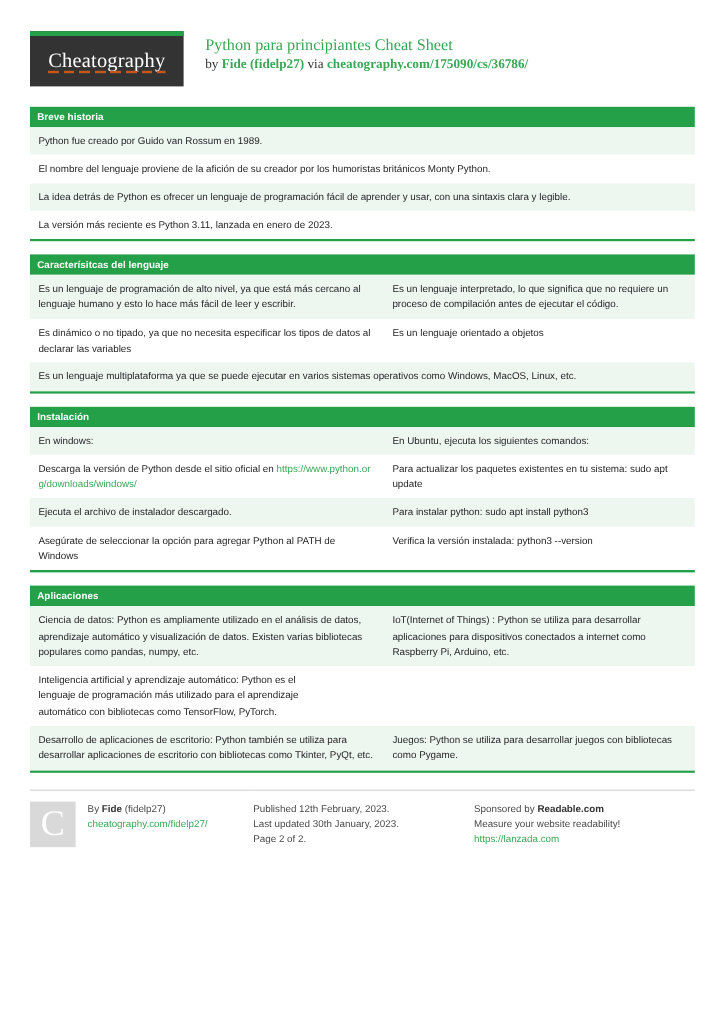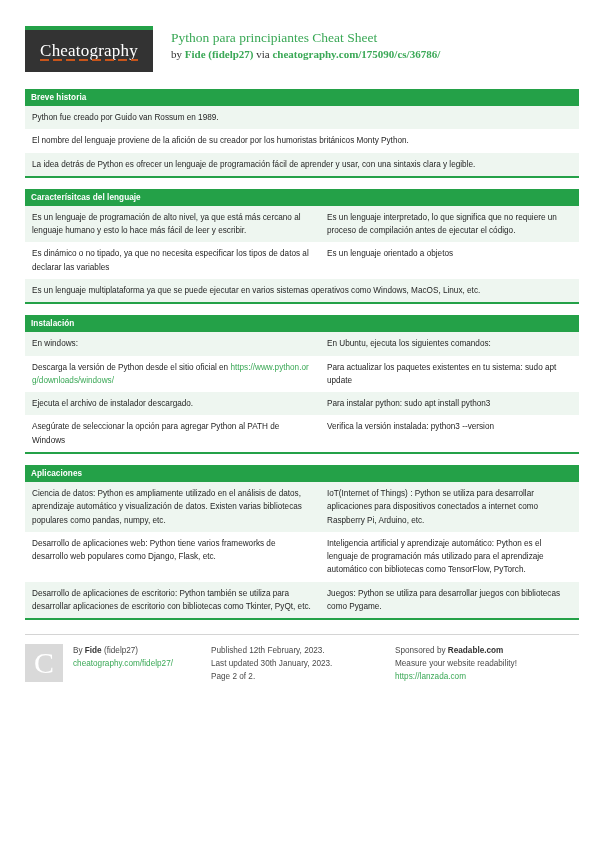--- a/index.html
+++ b/index.html
@@ -188,20 +188,23 @@
     <div class="rows">
       <div class="row alt">
         <div class="cell full">Python fue creado por Guido van Rossum en 1989.</div>
       </div>
       <div class="row">
         <div class="cell full">El nombre del lenguaje proviene de la afición de su creador por los humoristas británicos Monty Python.</div>
       </div>
       <div class="row alt">
         <div class="cell full">La idea detrás de Python es ofrecer un lenguaje de programación fácil de aprender y usar, con una sintaxis clara y legible.</div>
       </div>
+      <div class="row">
+        <div class="cell full">La versión más reciente es Python 3.11, lanzada en enero de 2023.</div>
+      </div>
     </div>
   </div>
 
   <div class="section">
     <div class="section-head">Caracterísitcas del lenguaje</div>
     <div class="rows">
       <div class="row alt">
         <div class="cell half-l">Es un lenguaje de programación de alto nivel, ya que está más cercano al lenguaje humano y esto lo hace más fácil de leer y escribir.</div>
         <div class="cell half-r">Es un lenguaje interpretado, lo que significa que no requiere un proceso de compilación antes de ejecutar el código.</div>
       </div>
@@ -238,21 +241,20 @@
   </div>
 
   <div class="section">
     <div class="section-head">Aplicaciones</div>
     <div class="rows">
       <div class="row alt">
         <div class="cell app-l">Ciencia de datos: Python es ampliamente utilizado en el análisis de datos, aprendizaje automático y visualización de datos. Existen varias bibliotecas populares como pandas, numpy, etc.</div>
         <div class="cell app-r">IoT(Internet of Things) : Python se utiliza para desarrollar aplicaciones para dispositivos conectados a internet como Raspberry Pi, Arduino, etc.</div>
       </div>
       <div class="row">
-        <div class="cell app-l">Desarrollo de aplicaciones web: Python tiene varios frameworks de desarrollo web populares como Django, Flask, etc.</div>
         <div class="cell app-r">Inteligencia artificial y aprendizaje automático: Python es el lenguaje de programación más utilizado para el aprendizaje automático con bibliotecas como TensorFlow, PyTorch.</div>
       </div>
       <div class="row alt">
         <div class="cell app-l">Desarrollo de aplicaciones de escritorio: Python también se utiliza para desarrollar aplicaciones de escritorio con bibliotecas como Tkinter, PyQt, etc.</div>
         <div class="cell app-r">Juegos: Python se utiliza para desarrollar juegos con bibliotecas como Pygame.</div>
       </div>
     </div>
   </div>
 
   <div class="footer">

